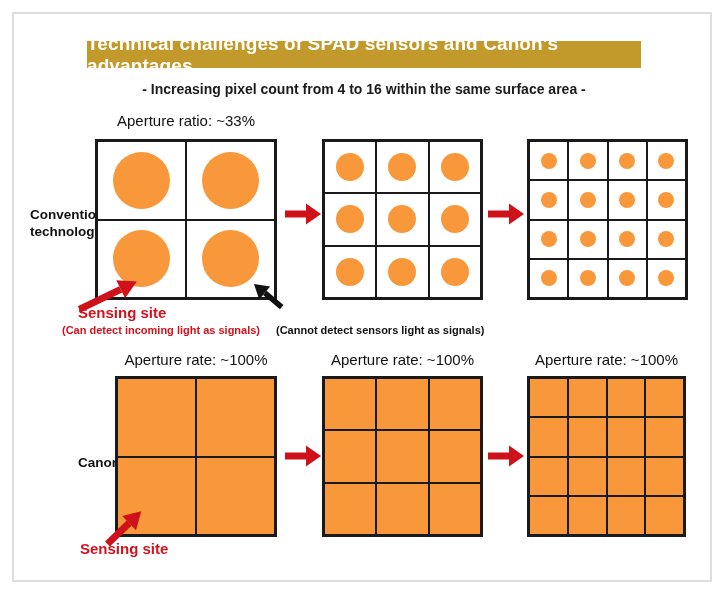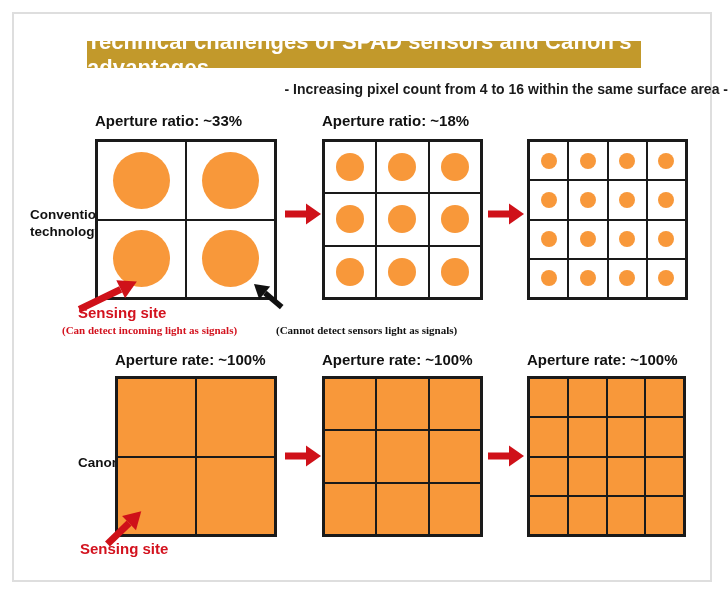--- a/index.html
+++ b/index.html
@@ -4,59 +4,58 @@
 <style>
   html,body{margin:0;padding:0;background:#ffffff;}
   .stage{
     position:relative;width:728px;height:600px;background:#ffffff;overflow:hidden;
     font-family:"Liberation Sans",sans-serif;color:#1a1a1a;
     --orange:#F8983A;--arrow-red:#CF1119;--text-red:#D3121E;--line:#1A1A1A;--gold:#C2992B;
   }
   .frame{position:absolute;left:12px;top:12px;width:700px;height:570px;
          border:2px solid #dedede;box-sizing:border-box;}
   .title-banner{position:absolute;left:87px;top:41px;width:554px;height:27px;
-    background:var(--gold);color:#ffffff;font-weight:bold;font-size:22px;
+    background:var(--gold);color:#ffffff;font-weight:bold;font-size:19px;
     display:flex;align-items:center;justify-content:center;letter-spacing:.1px;}
-  .subtitle{position:absolute;left:0;top:81px;width:728px;text-align:right;
+  .subtitle{position:absolute;left:0;top:81px;width:728px;text-align:center;
     font-weight:bold;font-size:14px;color:#1b1b1b;}
-  .hdr{position:absolute;font-weight:bold;font-size:15px;color:#111;white-space:nowrap;}
+  .hdr{position:absolute;font-weight:normal;font-size:15px;color:#111;text-align:center;white-space:nowrap;}
   .row-label{position:absolute;font-weight:bold;font-size:13.5px;color:#111;line-height:1.25;}
   .sensor-grid{position:absolute;display:grid;border:2px solid var(--line);
     background:#ffffff;box-sizing:border-box;}
   .cell{border:1px solid var(--line);box-sizing:border-box;
     display:flex;align-items:center;justify-content:center;background:#ffffff;}
   .filled .cell{background:var(--orange);}
   .dot{background:var(--orange);border-radius:50%;}
   .g2 .dot{width:57px;height:57px;}
   .g3 .dot{width:28px;height:28px;}
   .g4 .dot{width:16px;height:16px;}
   .arrow{position:absolute;}
   .red-arrow{color:var(--arrow-red);}
   .black-arrow{color:#111111;}
   .ann{position:absolute;font-weight:bold;white-space:nowrap;}
   .ann.red{color:var(--text-red);}
   .ann.black{color:#111;}
   .lbl{font-size:15px;text-align:right;}
-  .sub{font-size:11px;font-family:Liberation Serif, serif;}
+  .sub{font-size:11px;}
 </style>
 </head>
 <body>
 
 <div class="stage" style="--orange: #F8983A; --arrow-red: #CF1119; --text-red: #D3121E; --line: #1A1A1A; --gold: #C2992B;">
   <div class="frame"></div>
 
   <div class="title-banner">
     <span>Technical challenges of SPAD sensors and Canon's advantages</span>
   </div>
   <div class="subtitle">- Increasing pixel count from 4 to 16 within the same surface area -</div>
 
   <div class="row-label" style="left:30px;top:207px;width:96px;">Conventional technology</div>
 
   <div class="hdr" style="left:95px;top:112px;width:182px;">Aperture ratio: ~33%</div>
-  <div class="hdr" style="left:322px;top:112px;width:161px;">Aperture ratio: ~18%</div>
 
   <div class="sensor-grid g2 circles" style="left: 95px; top: 139px; width: 182px; height: 161px; grid-template-columns: repeat(2, 1fr);">
       <div class="cell">
         <div class="dot"></div>
       </div>
       <div class="cell">
         <div class="dot"></div>
       </div>
       <div class="cell">
         <div class="dot"></div>

